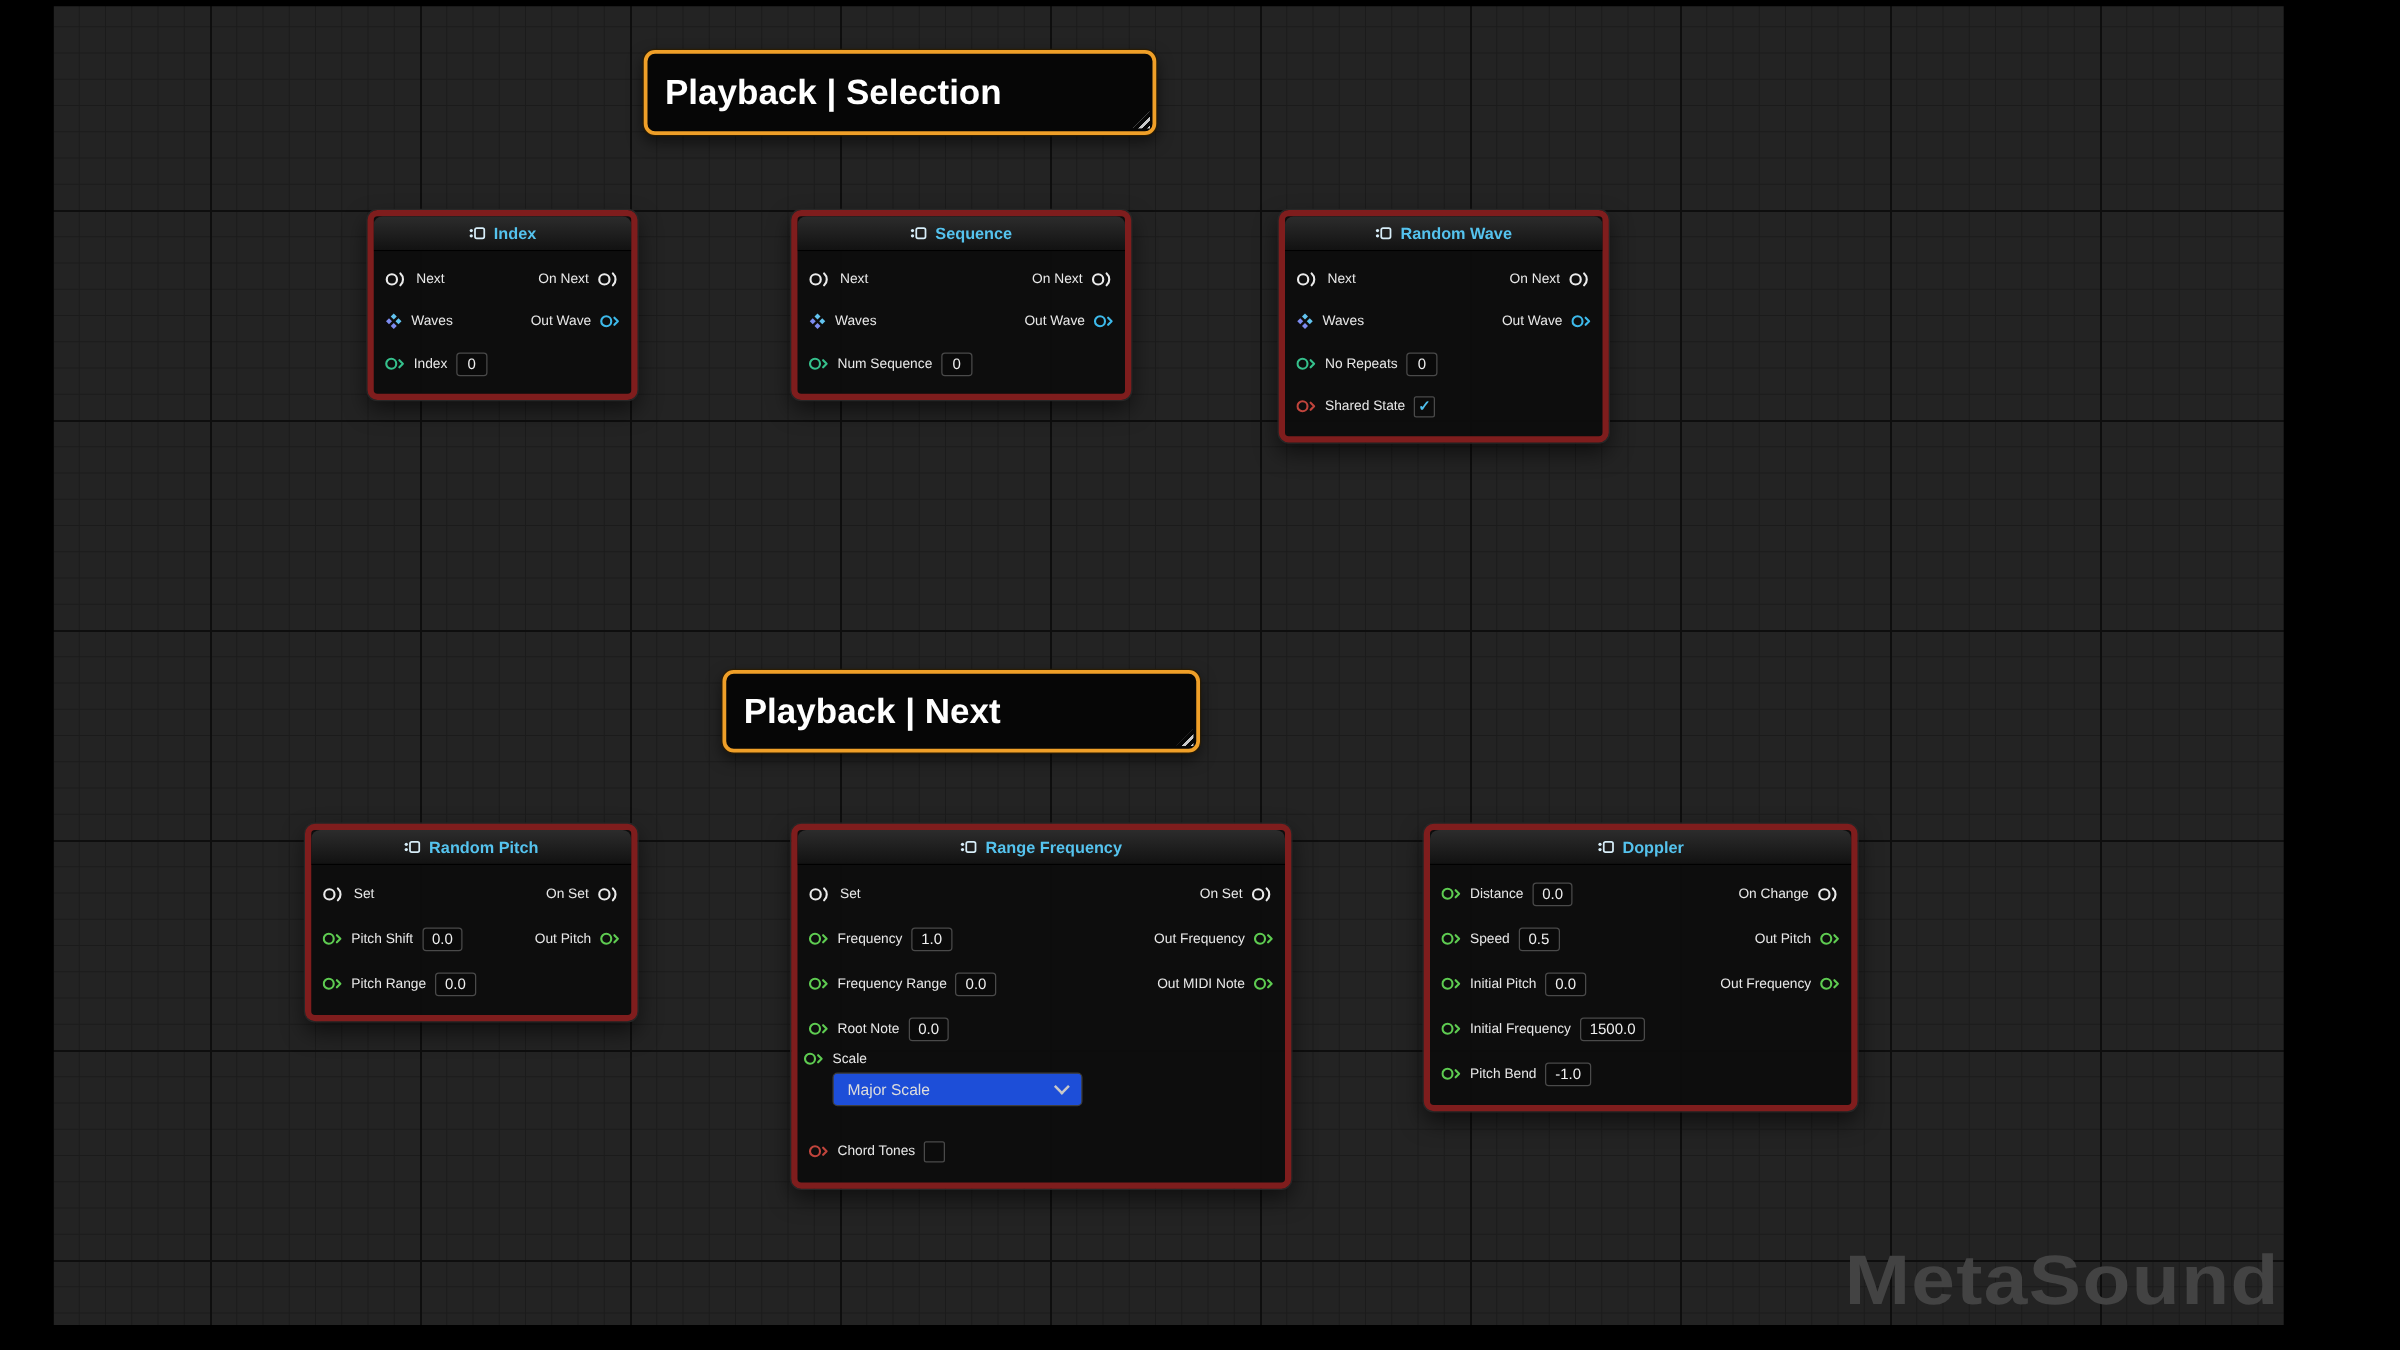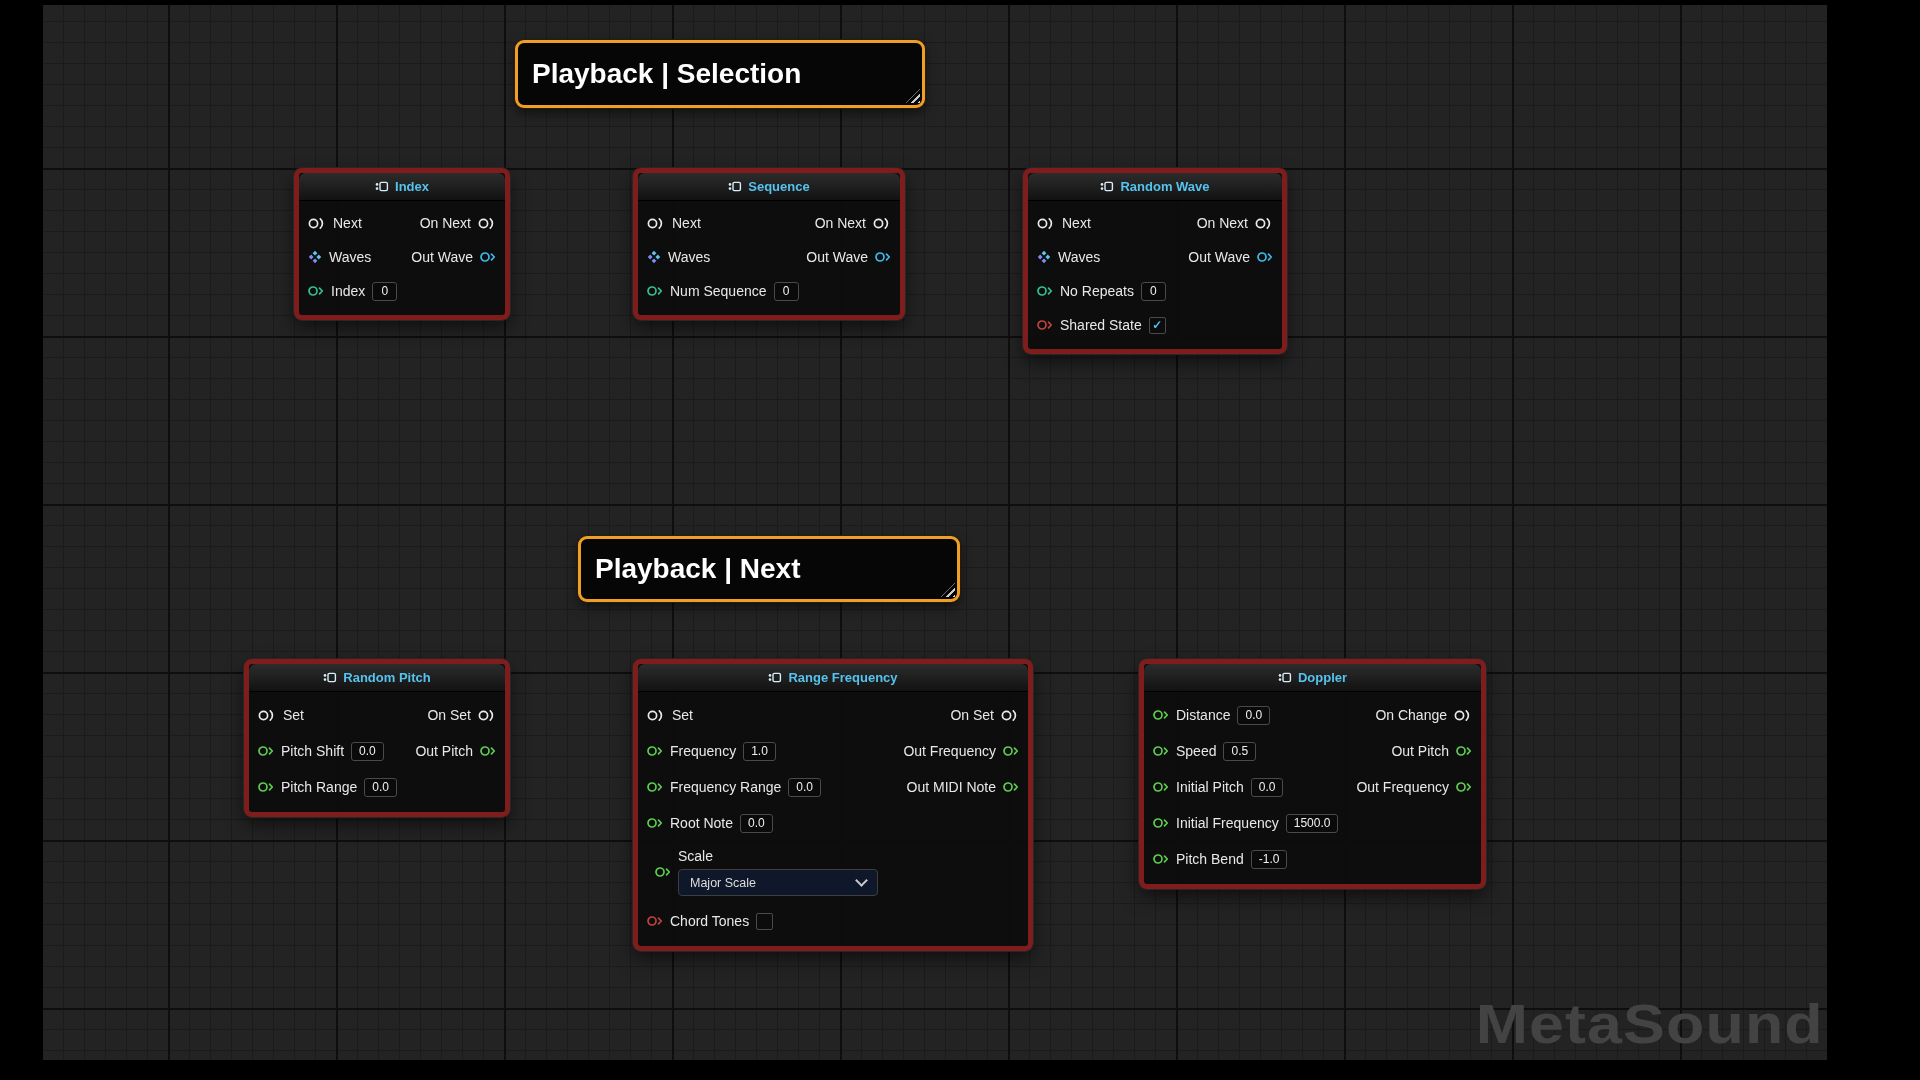--- a/index.html
+++ b/index.html
@@ -43,36 +43,36 @@
     box-shadow:0 0 0 1px #272727, 0 8px 18px rgba(0,0,0,.55);}
   .node-header{height:27px;display:flex;align-items:center;justify-content:center;gap:6px;
     background:linear-gradient(180deg,#2c2c2c,#121212);border-bottom:1px solid #000;
     border-radius:7px 7px 0 0;}
   .node-title{color:#55c3ee;font-size:13px;font-weight:bold;white-space:nowrap;}
   .rows{padding:5px 0 7px;}
   .row{display:flex;align-items:center;justify-content:space-between;padding:0 9px;}
   .rows.top .row{height:34px;}
   .rows.bot .row{height:36px;}
   .pg{display:flex;align-items:center;gap:7px;}
-  .lbl{color:#e8e8e8;font-size:14px;white-space:nowrap;}
+  .lbl{color:#e8e8e8;font-size:11px;white-space:nowrap;}
   .vbox{background:#0a0a0a;border:1px solid #4a4a4a;border-radius:3px;color:#f0f0f0;
     font-size:12px;line-height:17px;padding:0 7px;min-width:9px;text-align:center;white-space:nowrap;}
   .pin{display:inline-flex;align-items:center;}
   .c-int{color:#35c08c;}
   .c-float{color:#5ecb51;}
   .c-bool{color:#c0443c;}
   .c-wave{color:#3db9ea;}
   .cb{width:15px;height:15px;background:#0c0c0c;border:1px solid #4a4a4a;border-radius:2px;
     display:flex;align-items:center;justify-content:center;}
   .cb.checked::after{content:"\2713";color:#4fc0ee;font-size:12px;font-weight:bold;}
 
   
-  .scale-row{display:flex;align-items:center;padding:0 17px;gap:7px;height:62px;}
+  .scale-row{display:flex;align-items:flex-start;padding:0 5px;gap:7px;height:62px;}
   .scale-col{display:flex;flex-direction:column;gap:5px;}
-  .dropdown{width:200px;height:27px;background:#0f172a;border:1px solid #3e3e3e;border-radius:4px;
+  .dropdown{width:200px;height:27px;background:#1d4ed8;border:1px solid #3e3e3e;border-radius:4px;
     display:flex;align-items:center;justify-content:space-between;padding:0 11px;box-sizing:border-box;}
   .dd-label{color:#dddddd;font-size:12.5px;}
   .chev{width:7px;height:7px;border-right:2px solid #c9c9c9;border-bottom:2px solid #c9c9c9;
     transform:rotate(45deg);margin-top:-4px;}
 </style>
 </head>
 <body>
 
 <div id="stage">
   <div id="graph"></div>

